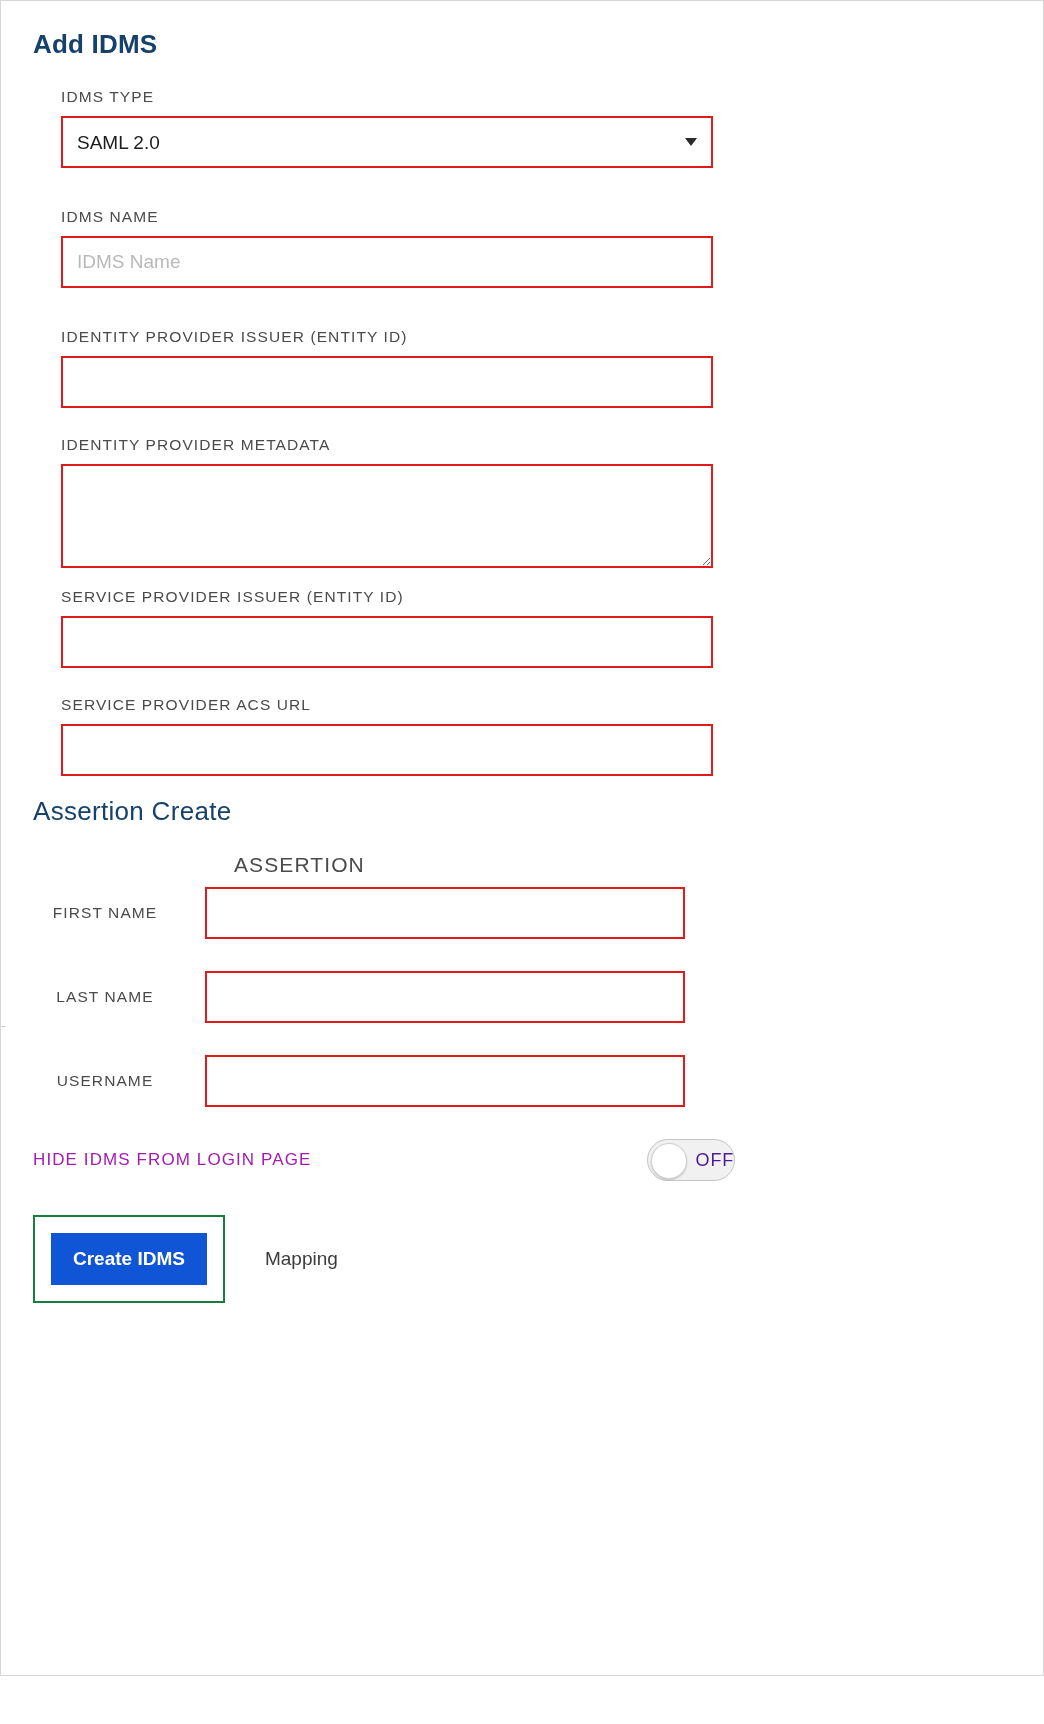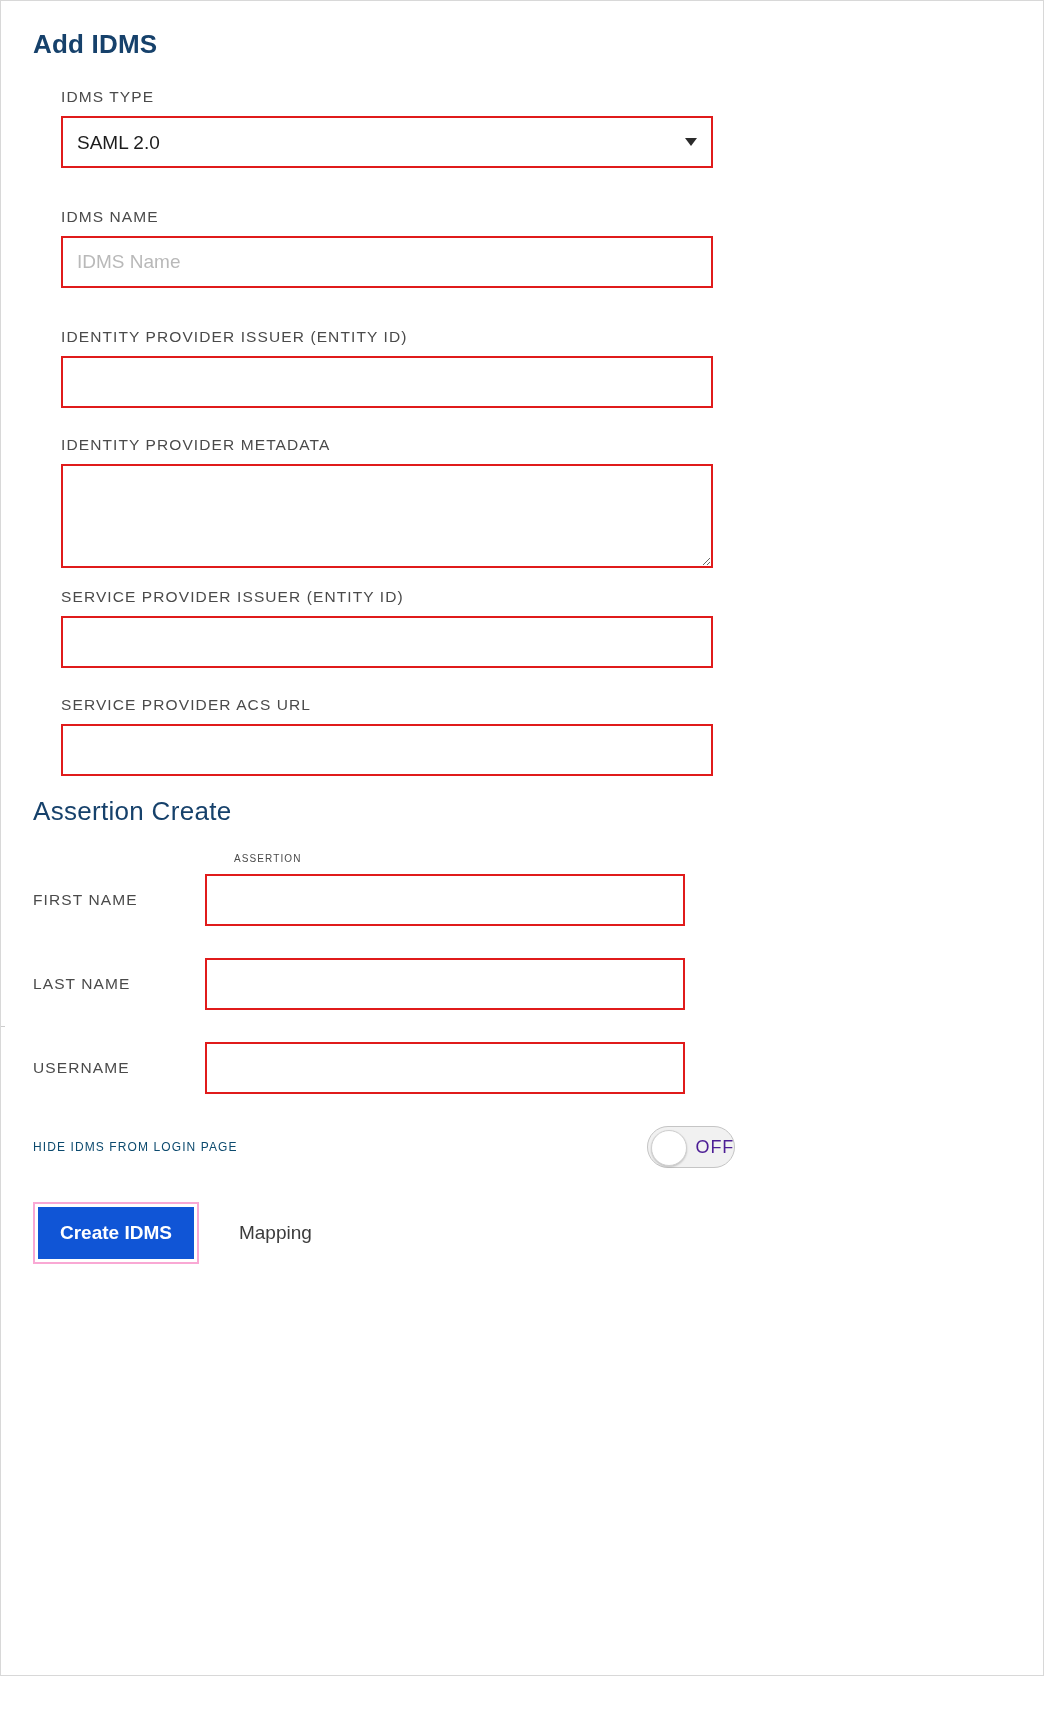--- a/index.html
+++ b/index.html
@@ -95,35 +95,35 @@
     resize: vertical;
     line-height: 1.3;
   }
 
   .gap-lg { height: 34px; }
   .gap-md { height: 22px; }
   .gap-sm { height: 14px; }
 
   
   .assertion-head {
-    font-size: 10px;
+    font-size: 21px;
     letter-spacing: 1.1px;
     color: #4a4a4a;
     text-transform: uppercase;
     margin-left: 201px;
     margin-bottom: 10px;
   }
   .map-row {
     display: flex;
     align-items: center;
     margin-bottom: 32px;
   }
   .map-label {
     width: 172px;
-    text-align: left;
+    text-align: center;
     padding-right: 28px;
     font-size: 15.5px;
     letter-spacing: 1.1px;
     color: #4a4a4a;
     text-transform: uppercase;
     line-height: 1.25;
     box-sizing: border-box;
   }
   .map-input {
     box-sizing: border-box;
@@ -141,23 +141,23 @@
 
   
   .toggle-row {
     display: flex;
     align-items: center;
     margin: 18px 0 0 -20px;
     padding-left: 20px;
     width: 720px;
   }
   .toggle-label {
-    font-size: 12px;
+    font-size: 17px;
     letter-spacing: 1.1px;
-    color: #0c4a6e;
+    color: #a21caf;
     text-transform: uppercase;
     flex: 0 0 auto;
     text-align: center;
   }
   .toggle {
     margin-left: auto;
     margin-right: 18px;
     width: 88px;
     height: 42px;
     border-radius: 21px;
@@ -189,22 +189,22 @@
 
   
   .footer {
     display: flex;
     align-items: center;
     margin-top: 34px;
     margin-left: -20px;
     padding-left: 20px;
   }
   .primary-wrap {
-    border: 2px solid #f9a8d4;
-    padding: 3px;
+    border: 2px solid #15803d;
+    padding: 16px;
     display: inline-block;
   }
   .btn-primary {
     background: #1055d6;
     color: #ffffff;
     border: none;
     font-family: "Liberation Sans", sans-serif;
     font-size: 19px;
     font-weight: bold;
     padding: 0 22px;

